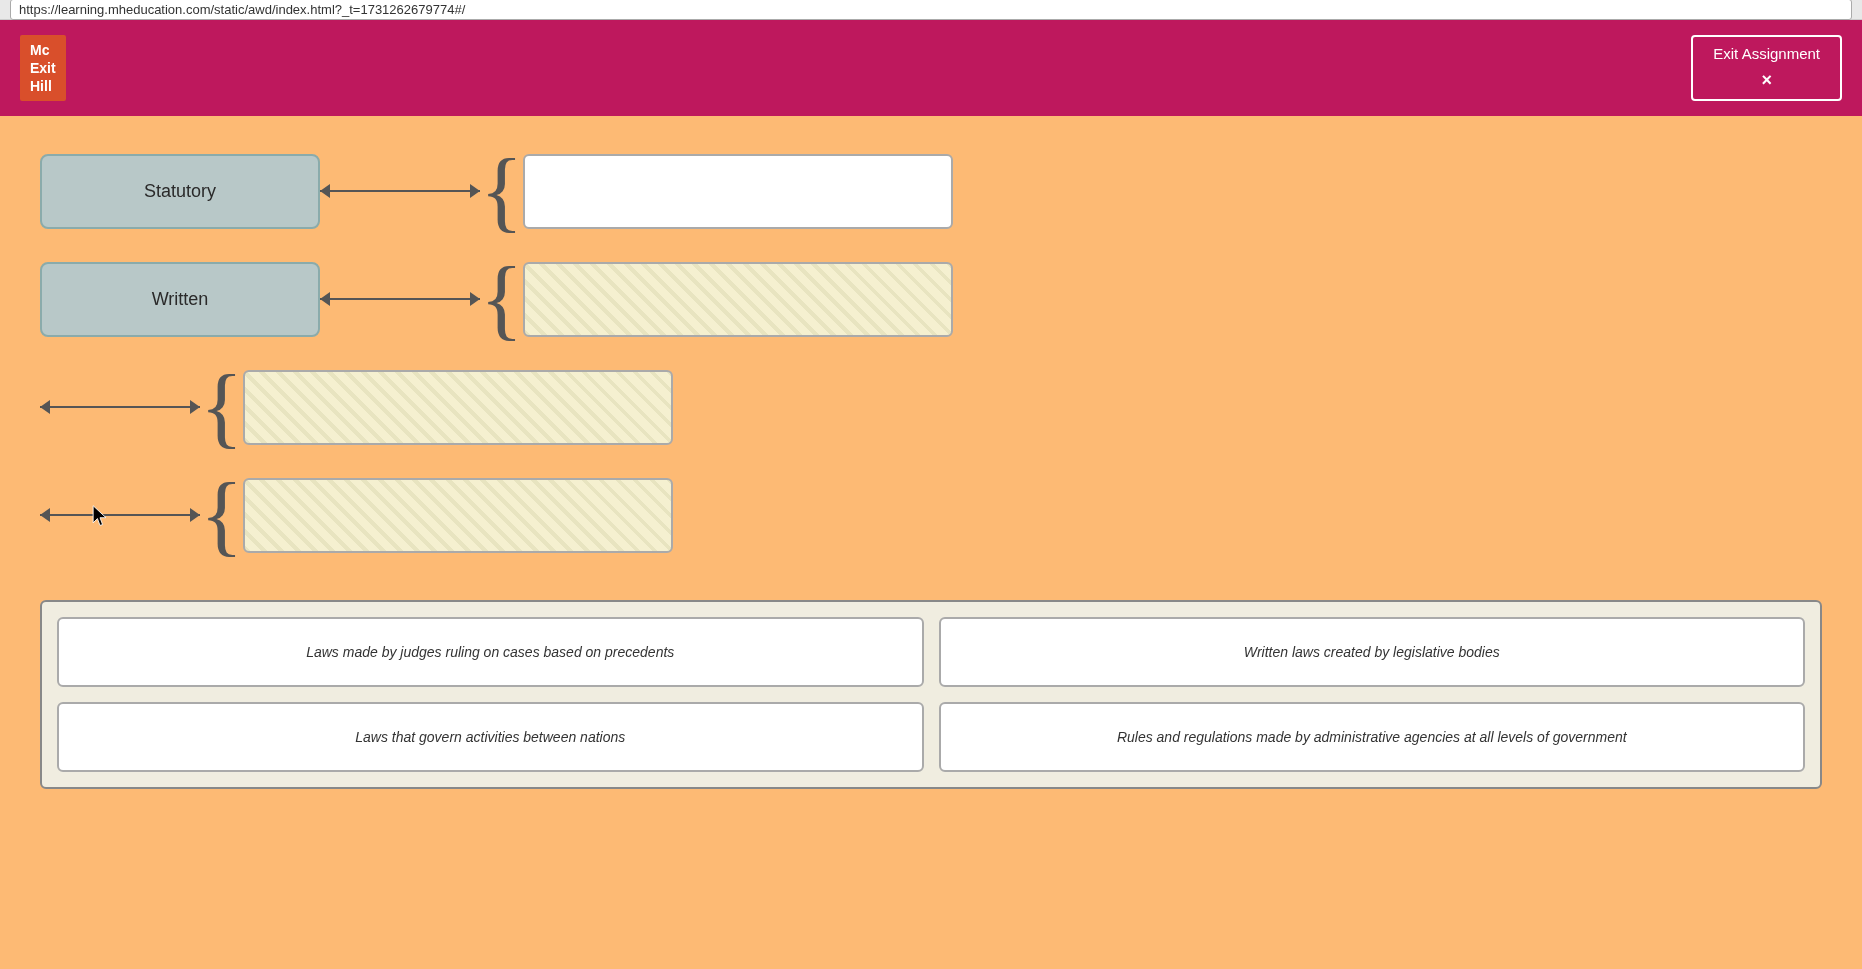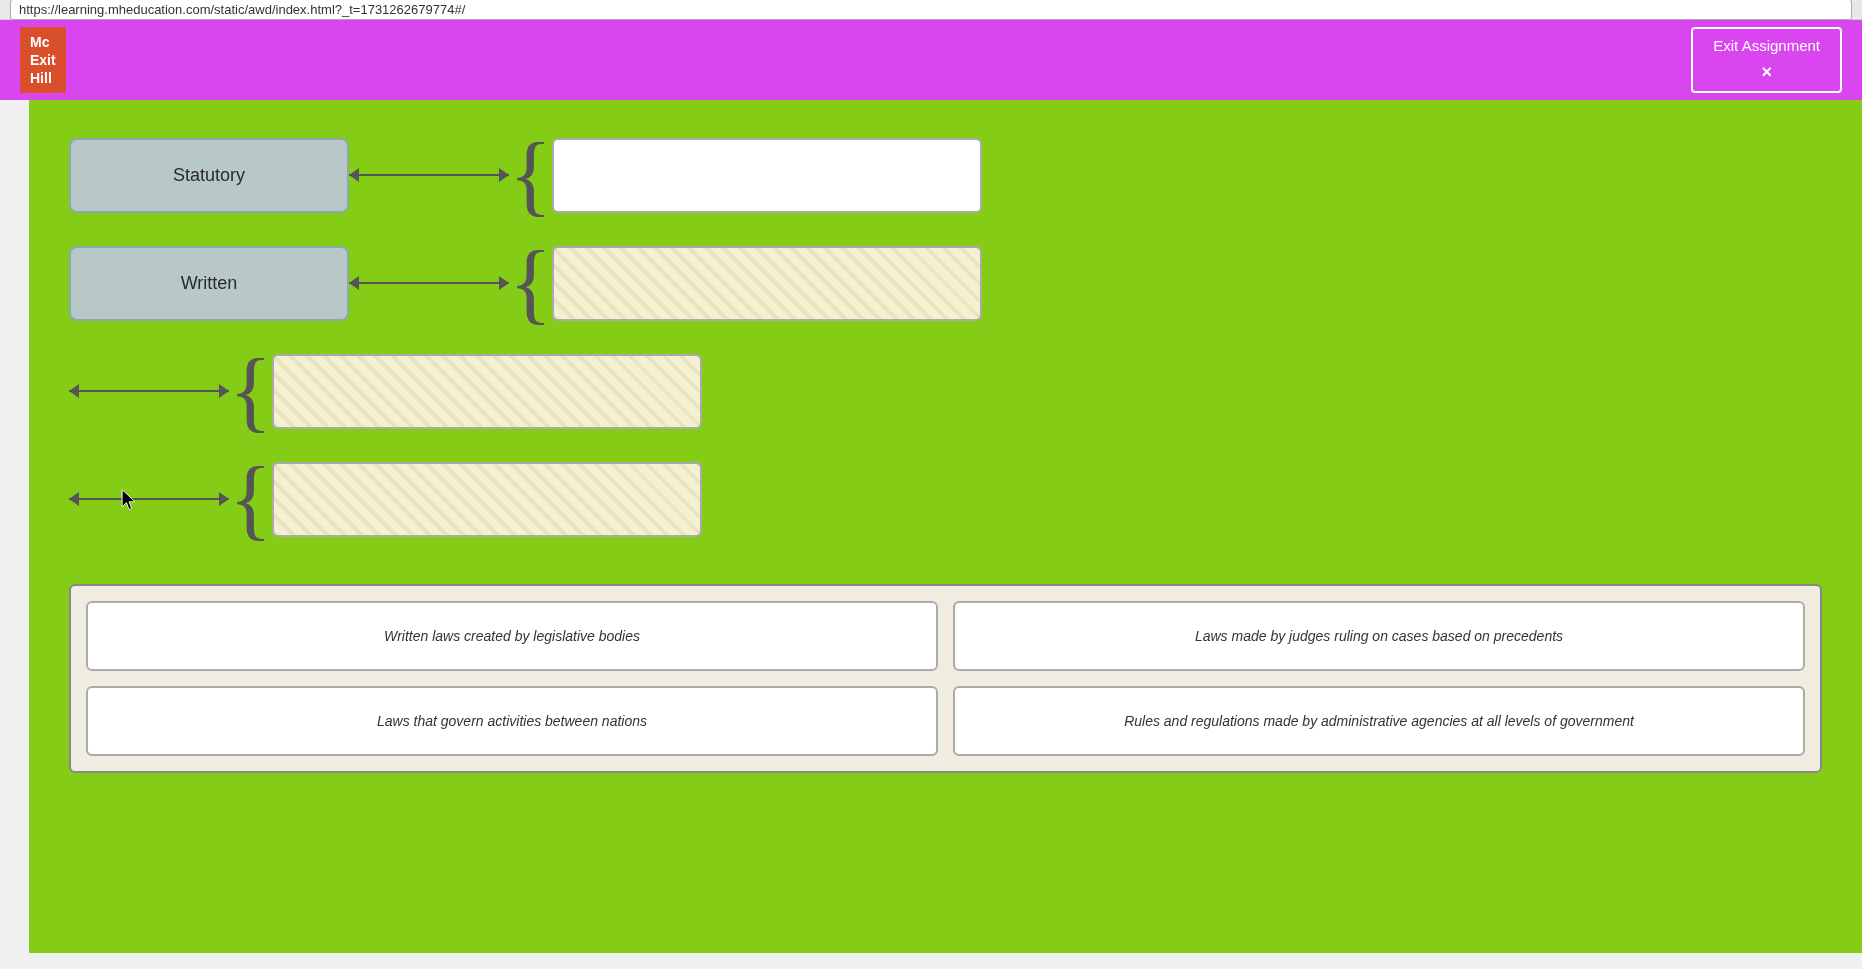--- a/index.html
+++ b/index.html
@@ -24,26 +24,26 @@
       background: white;
       border: 1px solid #aaa;
       border-radius: 3px;
       padding: 2px 8px;
       font-size: 13px;
       color: #333;
     }
 
     
     .app-header {
-      background: #d946ef;
+      background: #be185d;
       display: flex;
       align-items: center;
       justify-content: space-between;
       padding: 18px 20px;
-      height: 80px;
+      height: 96px;
     }
     .logo-box {
       background: #d94f2b;
       color: white;
       font-weight: bold;
       font-size: 14px;
       padding: 6px 10px;
       line-height: 1.3;
       border-radius: 2px;
     }
@@ -60,27 +60,26 @@
       gap: 8px;
       flex-direction: column;
     }
     .exit-btn .close-x {
       font-size: 18px;
       font-weight: bold;
     }
 
     
     .main-content {
-      background: #84cc16;
+      background: #fdba74;
       min-height: calc(969px - 36px - 80px);
       padding: 30px 40px;
       display: flex;
       flex-direction: column;
       gap: 20px;
-      margin-left: 29px;
     }
 
     
     .matching-area {
       display: flex;
       flex-direction: column;
       gap: 18px;
       margin-bottom: 20px;
     }
 
@@ -286,24 +285,24 @@
       <div style="display:flex; align-items:center;">
         <span class="brace-char">{</span>
         <div class="drop-zone highlighted"></div>
       </div>
     </div>
 
   </div>
 
   <div class="answer-bank">
     <div class="answer-card">
+      <span>Laws made by judges ruling on cases based on precedents</span>
+    </div>
+    <div class="answer-card">
       <span>Written laws created by legislative bodies</span>
-    </div>
-    <div class="answer-card">
-      <span>Laws made by judges ruling on cases based on precedents</span>
     </div>
     <div class="answer-card">
       <span>Laws that govern activities between nations</span>
     </div>
     <div class="answer-card">
       <span>Rules and regulations made by administrative agencies at all levels of government</span>
     </div>
   </div>
 
 </div>

